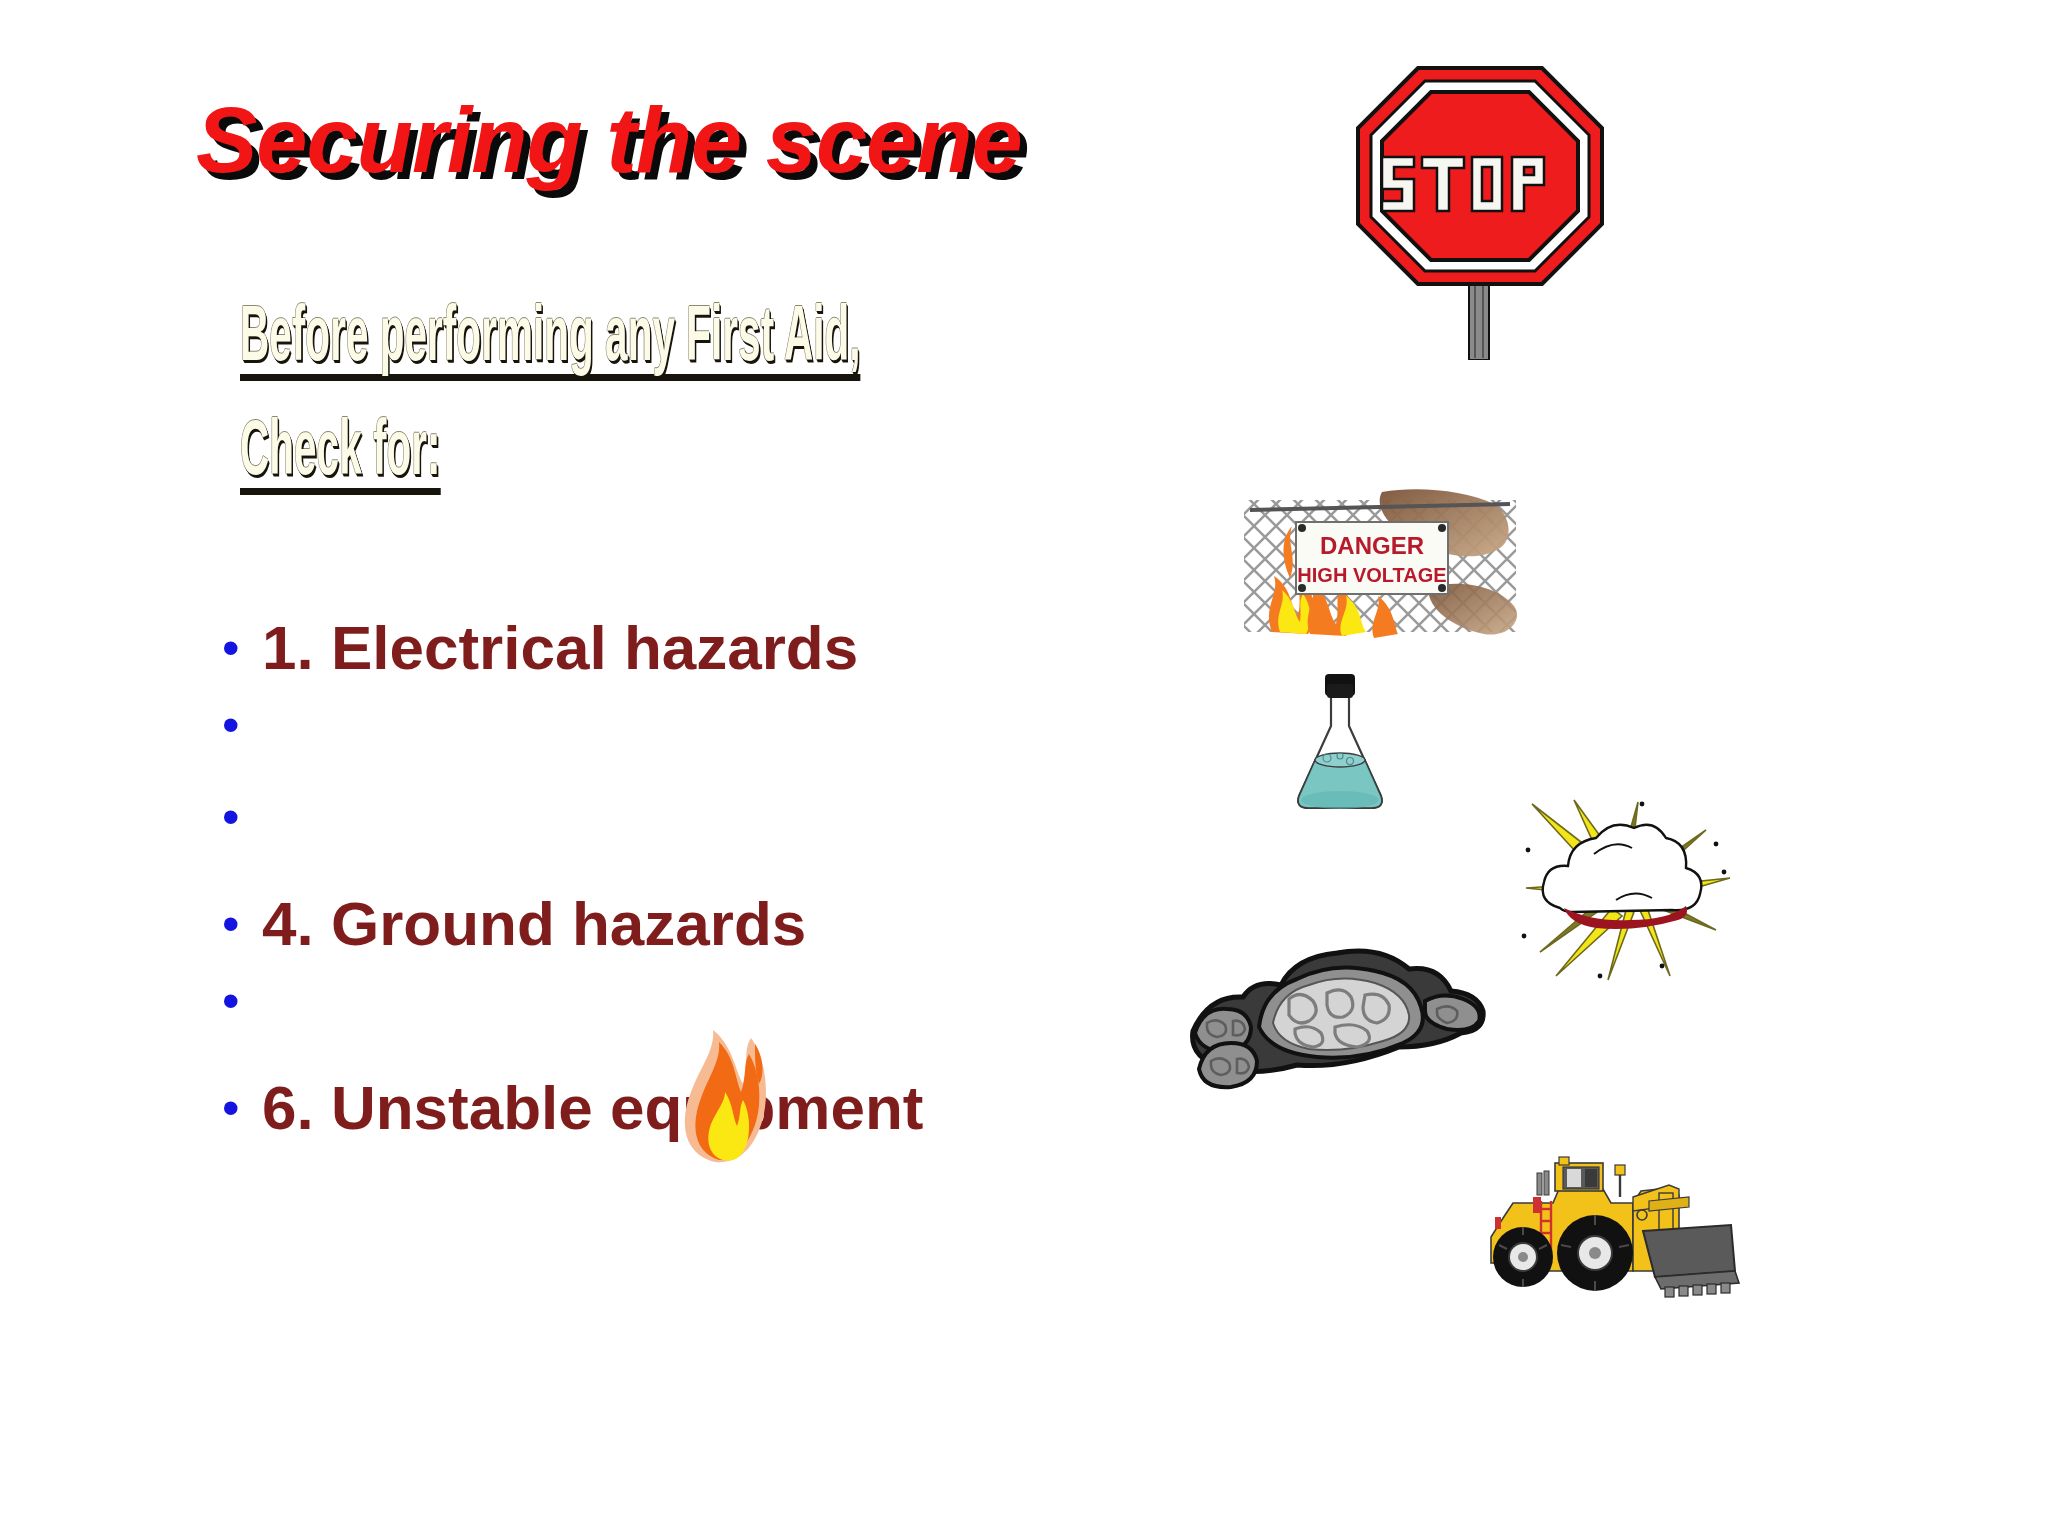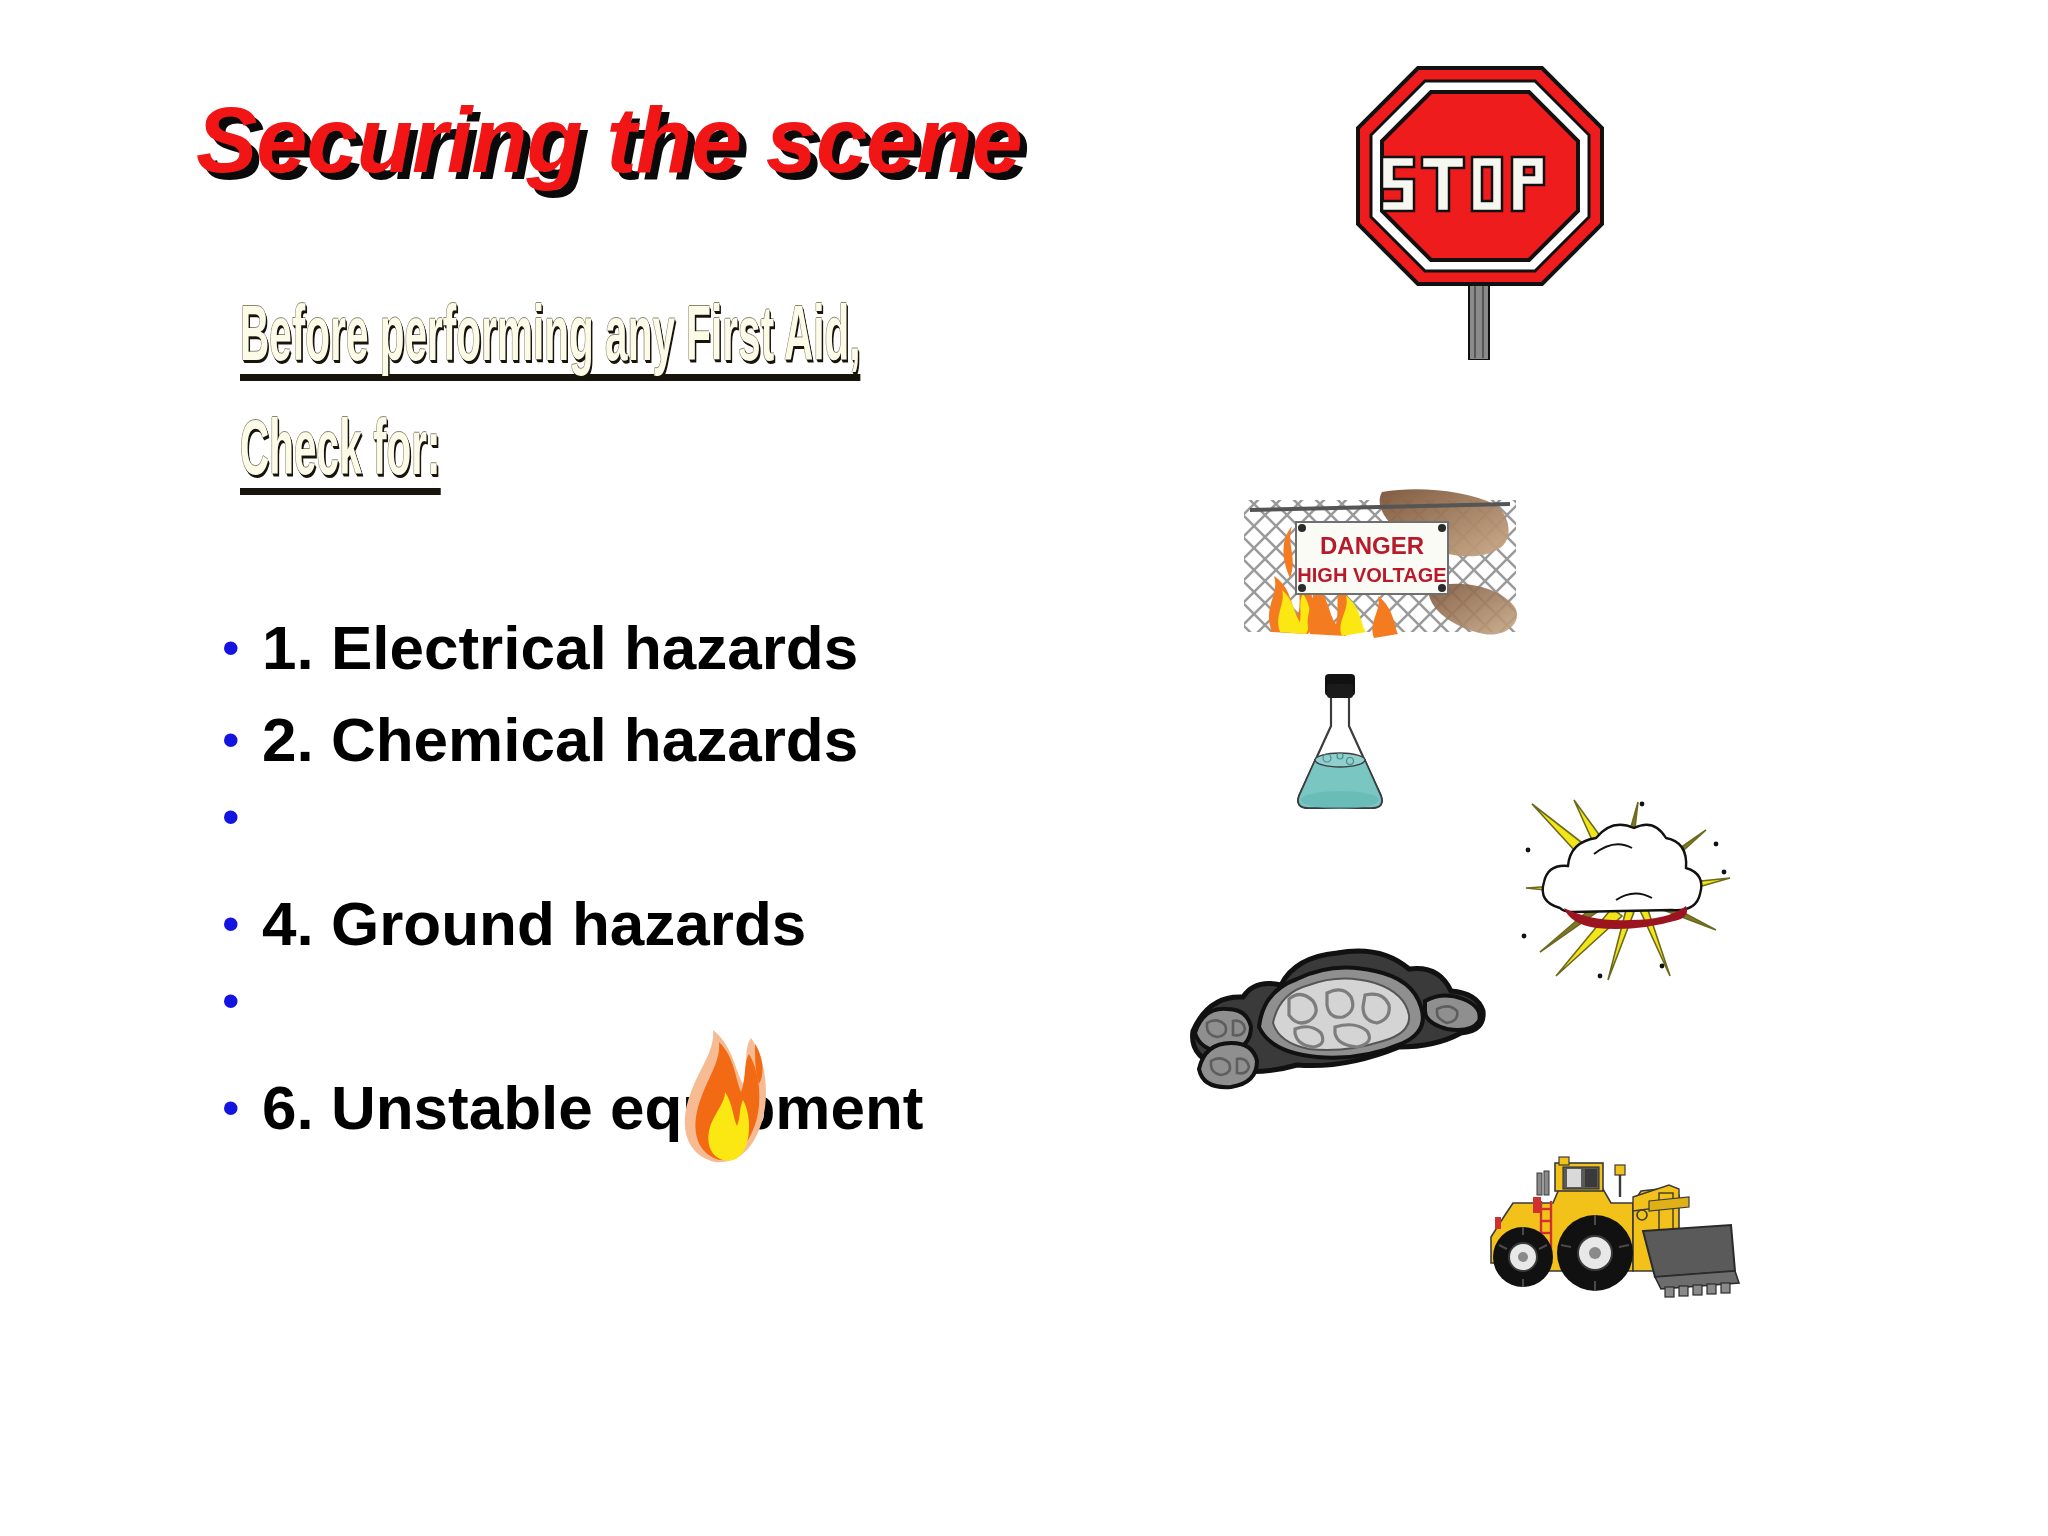--- a/index.html
+++ b/index.html
@@ -74,21 +74,21 @@
     color: #1414e0;
     font-size: 50px;
     line-height: 1;
     position: relative;
     top: -4px;
   }
   .bullet-text {
     font-family: "Liberation Sans", sans-serif;
     font-size: 62px;
     font-weight: bold;
-    color: #000000;
+    color: #7f1d1d;
     white-space: nowrap;
     letter-spacing: 0px;
   }
 
   
   #stop-sign {
     position: absolute;
     left: 1330px;
     top: 40px;
     width: 300px;
@@ -159,21 +159,20 @@
   <div class="subhead" id="subhead-1">Before performing any First Aid,</div>
   <div class="subhead" id="subhead-2">Check for:</div>
 
   <div id="bullets">
     <div class="bullet-row">
       <span class="bullet-dot">•</span>
       <span class="bullet-text">1. Electrical hazards</span>
     </div>
     <div class="bullet-row">
       <span class="bullet-dot">•</span>
-      <span class="bullet-text">2. Chemical hazards</span>
     </div>
     <div class="bullet-row">
       <span class="bullet-dot">•</span>
     </div>
     <div class="bullet-row">
       <span class="bullet-dot">•</span>
       <span class="bullet-text">4. Ground hazards</span>
     </div>
     <div class="bullet-row">
       <span class="bullet-dot">•</span>

